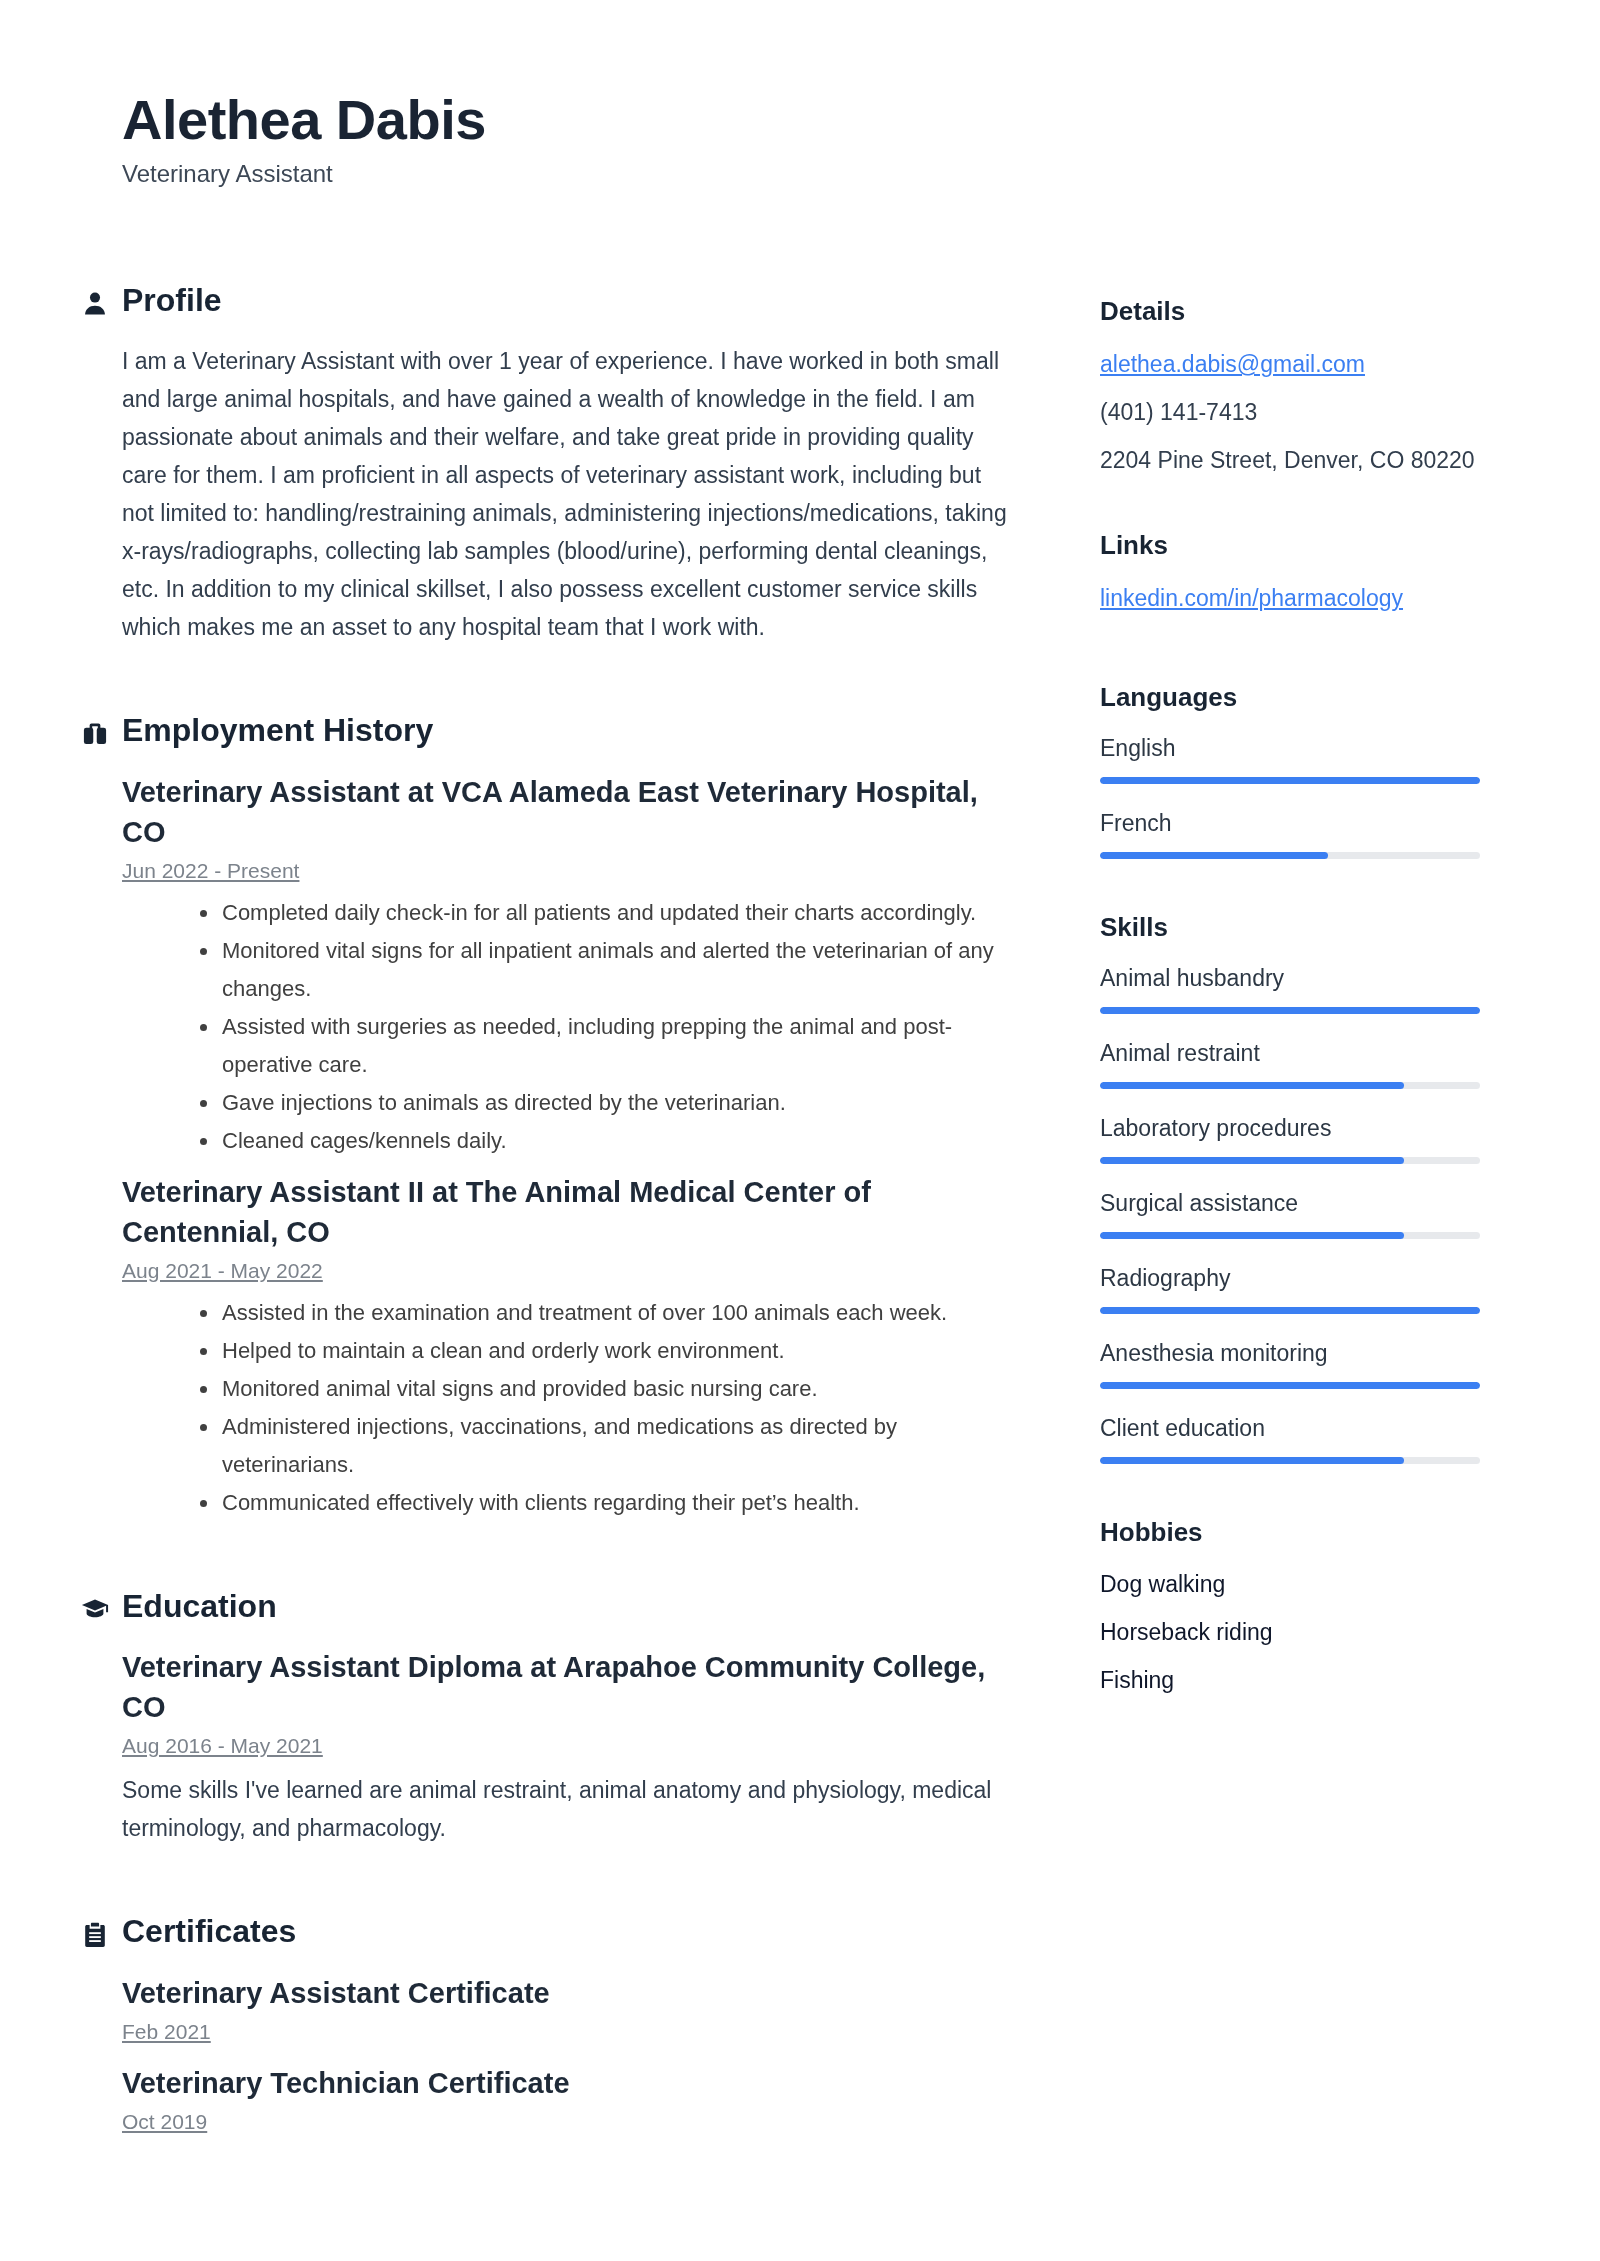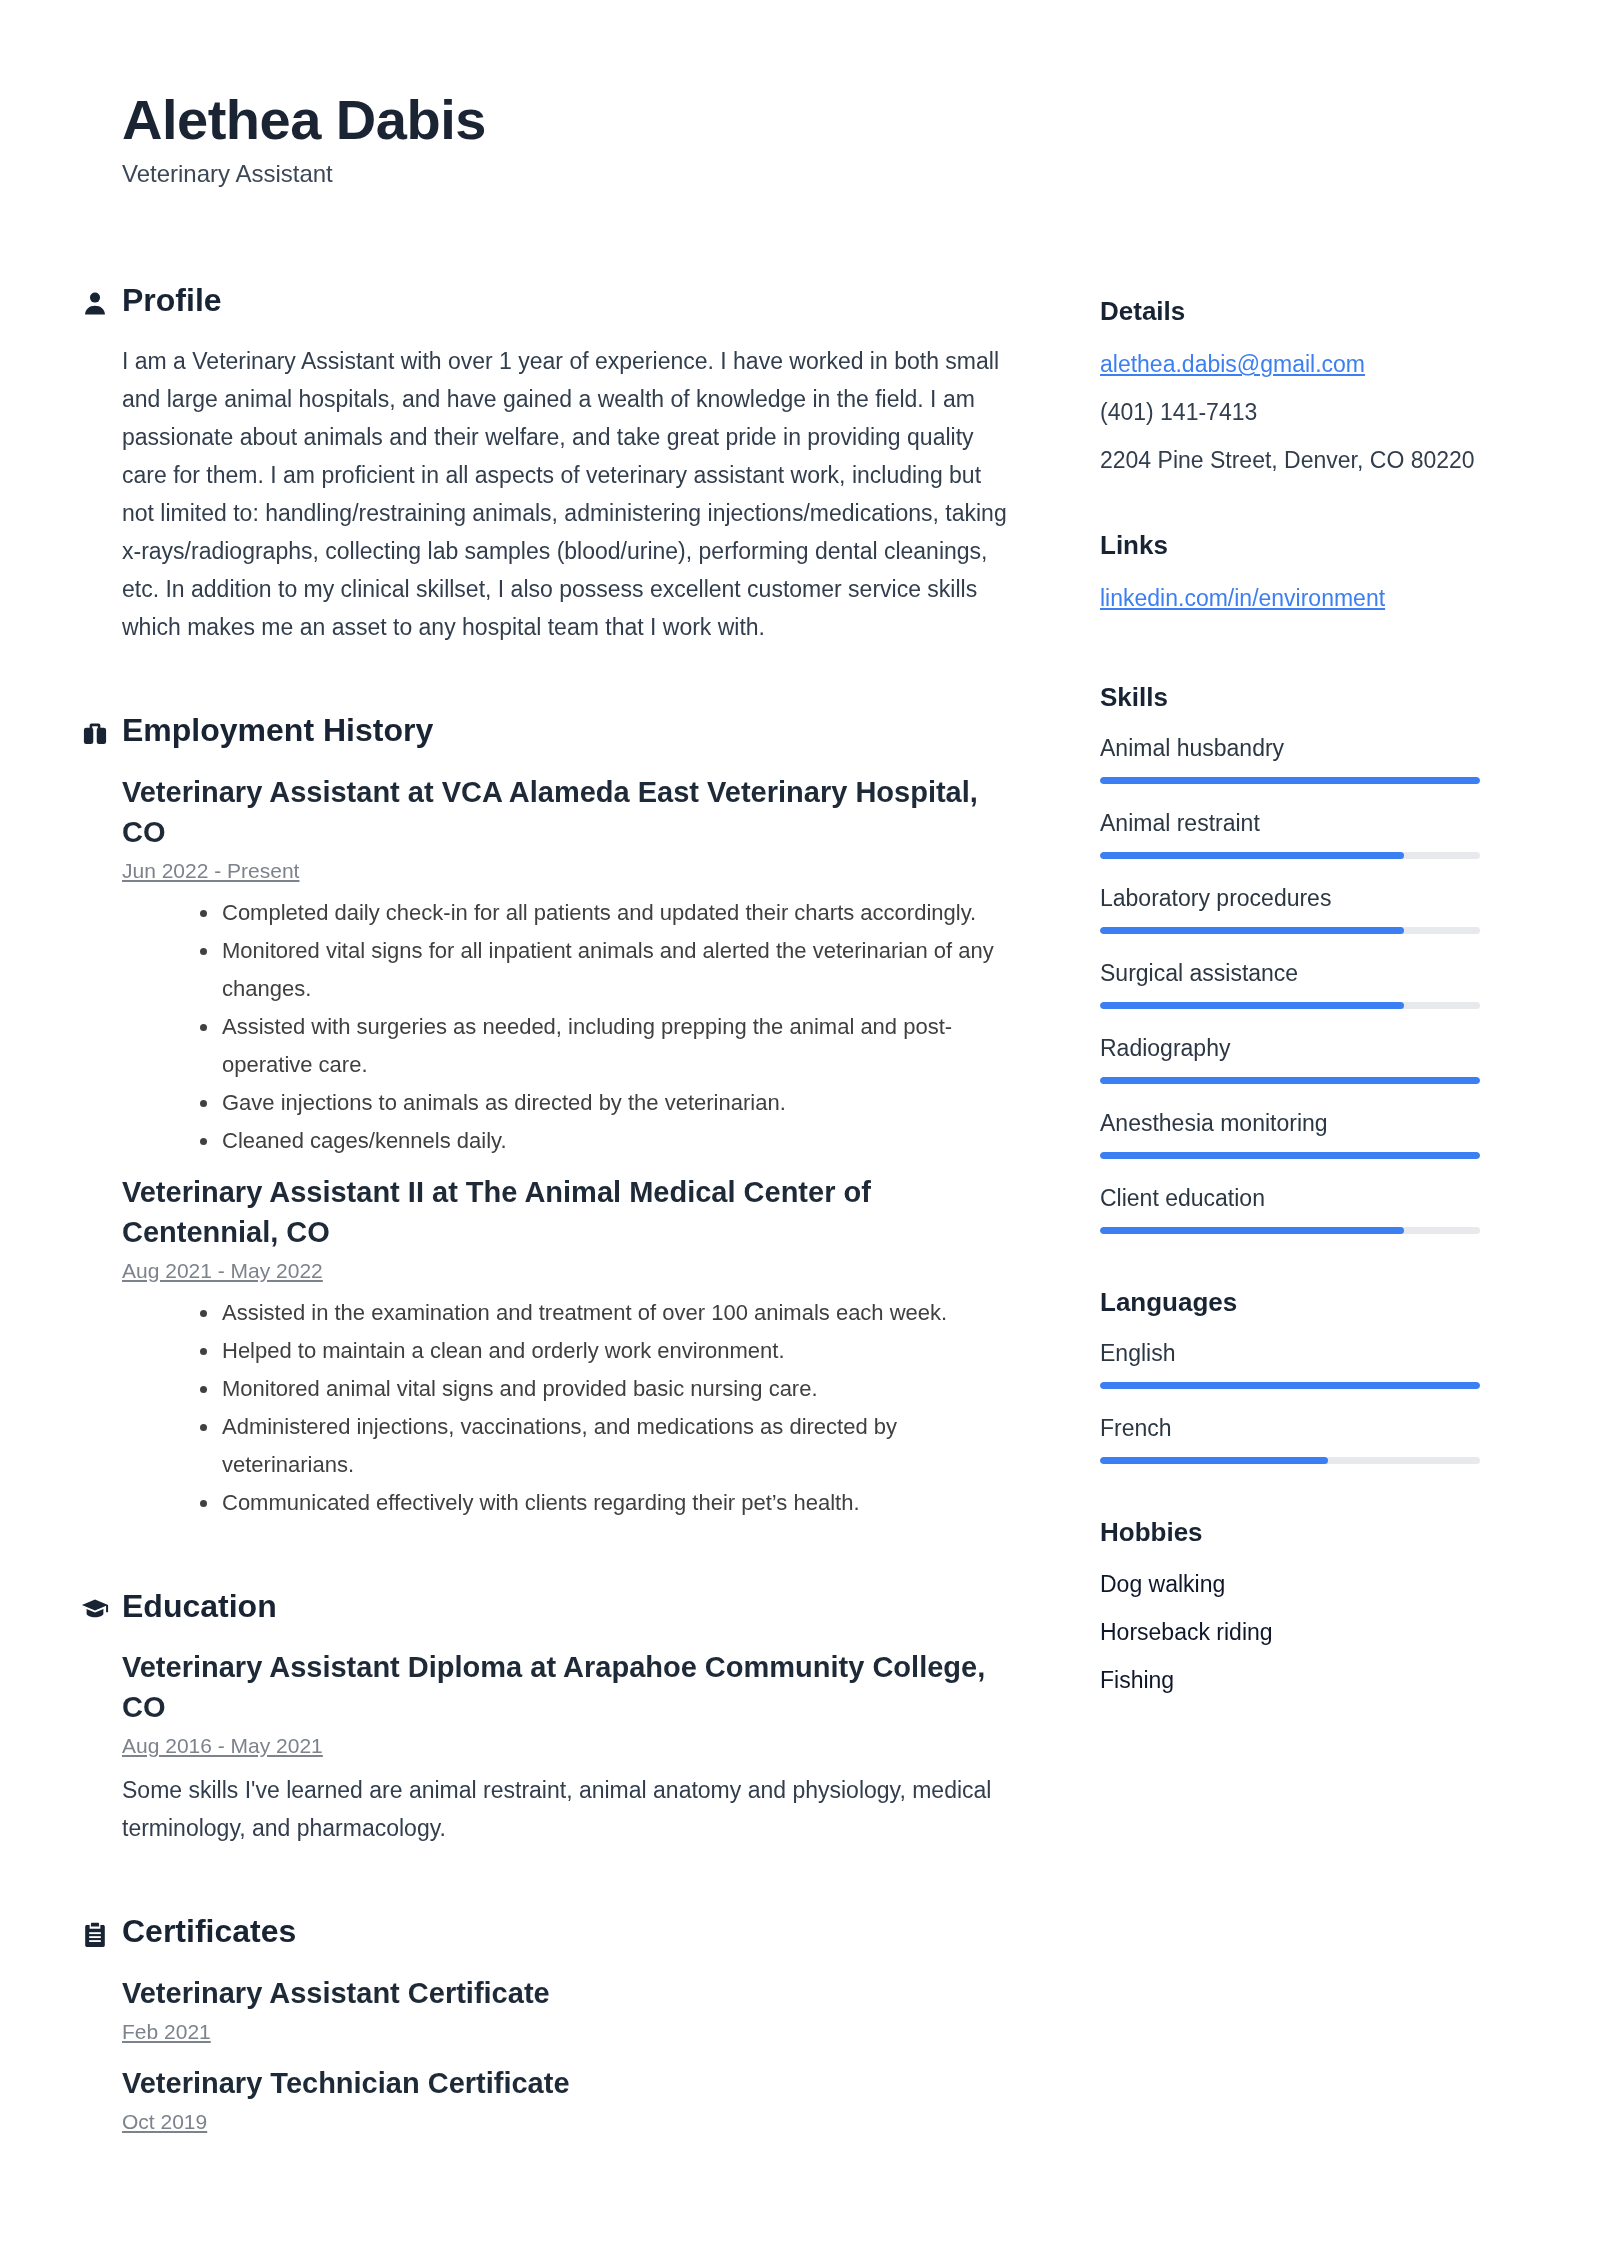--- a/index.html
+++ b/index.html
@@ -166,21 +166,37 @@
 
       <div class="side-sec">
         <h3 class="side-h">Details</h3>
         <a href="#" class="blue-link">alethea.dabis@gmail.com</a>
         <div class="side-line">(401) 141-7413</div>
         <div class="side-line">2204 Pine Street, Denver, CO 80220</div>
       </div>
 
       <div class="side-sec">
         <h3 class="side-h">Links</h3>
-        <a href="#" class="blue-link">linkedin.com/in/environment</a>
+        <a href="#" class="blue-link">linkedin.com/in/pharmacology</a>
+      </div>
+
+      <div class="side-sec">
+        <h3 class="side-h">Languages</h3>
+        <div class="meter-item">
+          <div class="meter-label">English</div>
+          <div class="bar">
+              <div class="bar-fill" style="width: 100%;"></div>
+            </div>
+        </div>
+        <div class="meter-item">
+          <div class="meter-label">French</div>
+          <div class="bar">
+              <div class="bar-fill" style="width: 60%;"></div>
+            </div>
+        </div>
       </div>
 
       <div class="side-sec">
         <h3 class="side-h">Skills</h3>
 
         <div class="meter-item">
           <div class="meter-label">Animal husbandry</div>
           <div class="bar">
               <div class="bar-fill" style="width: 100%;"></div>
             </div>
@@ -212,36 +228,20 @@
         <div class="meter-item">
           <div class="meter-label">Anesthesia monitoring</div>
           <div class="bar">
               <div class="bar-fill" style="width: 100%;"></div>
             </div>
         </div>
         <div class="meter-item">
           <div class="meter-label">Client education</div>
           <div class="bar">
               <div class="bar-fill" style="width: 80%;"></div>
-            </div>
-        </div>
-      </div>
-
-      <div class="side-sec">
-        <h3 class="side-h">Languages</h3>
-        <div class="meter-item">
-          <div class="meter-label">English</div>
-          <div class="bar">
-              <div class="bar-fill" style="width: 100%;"></div>
-            </div>
-        </div>
-        <div class="meter-item">
-          <div class="meter-label">French</div>
-          <div class="bar">
-              <div class="bar-fill" style="width: 60%;"></div>
             </div>
         </div>
       </div>
 
       <div class="side-sec">
         <h3 class="side-h">Hobbies</h3>
         <div class="hobby-line">Dog walking</div>
         <div class="hobby-line">Horseback riding</div>
         <div class="hobby-line">Fishing</div>
       </div>

